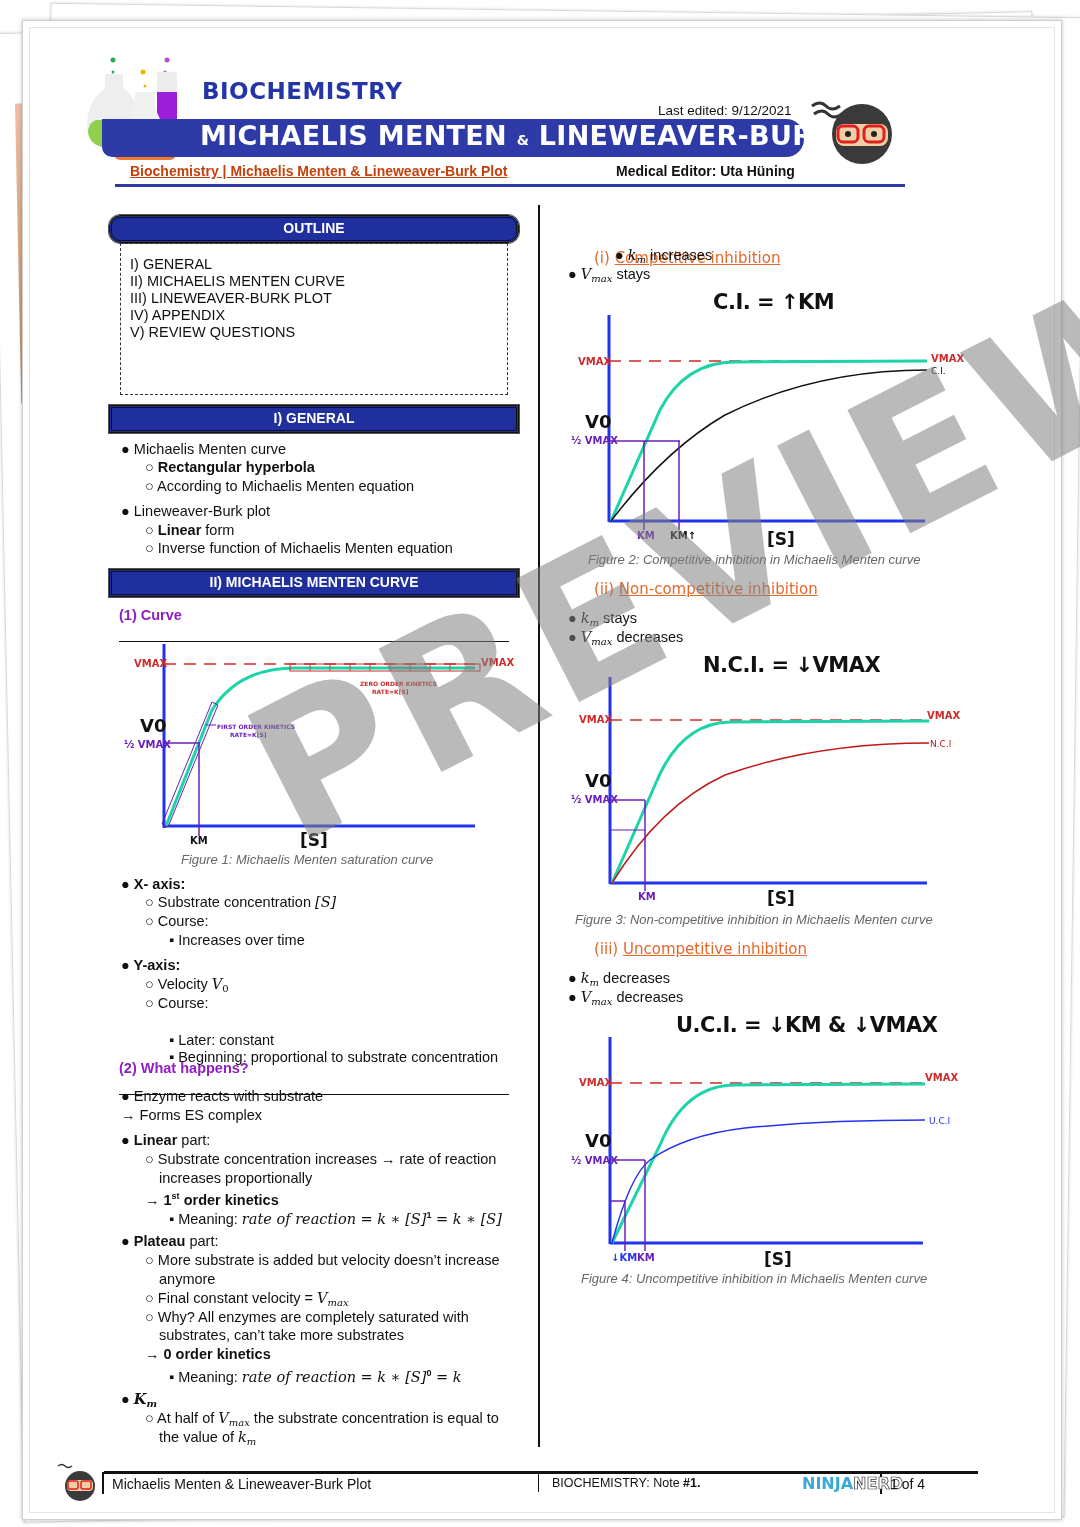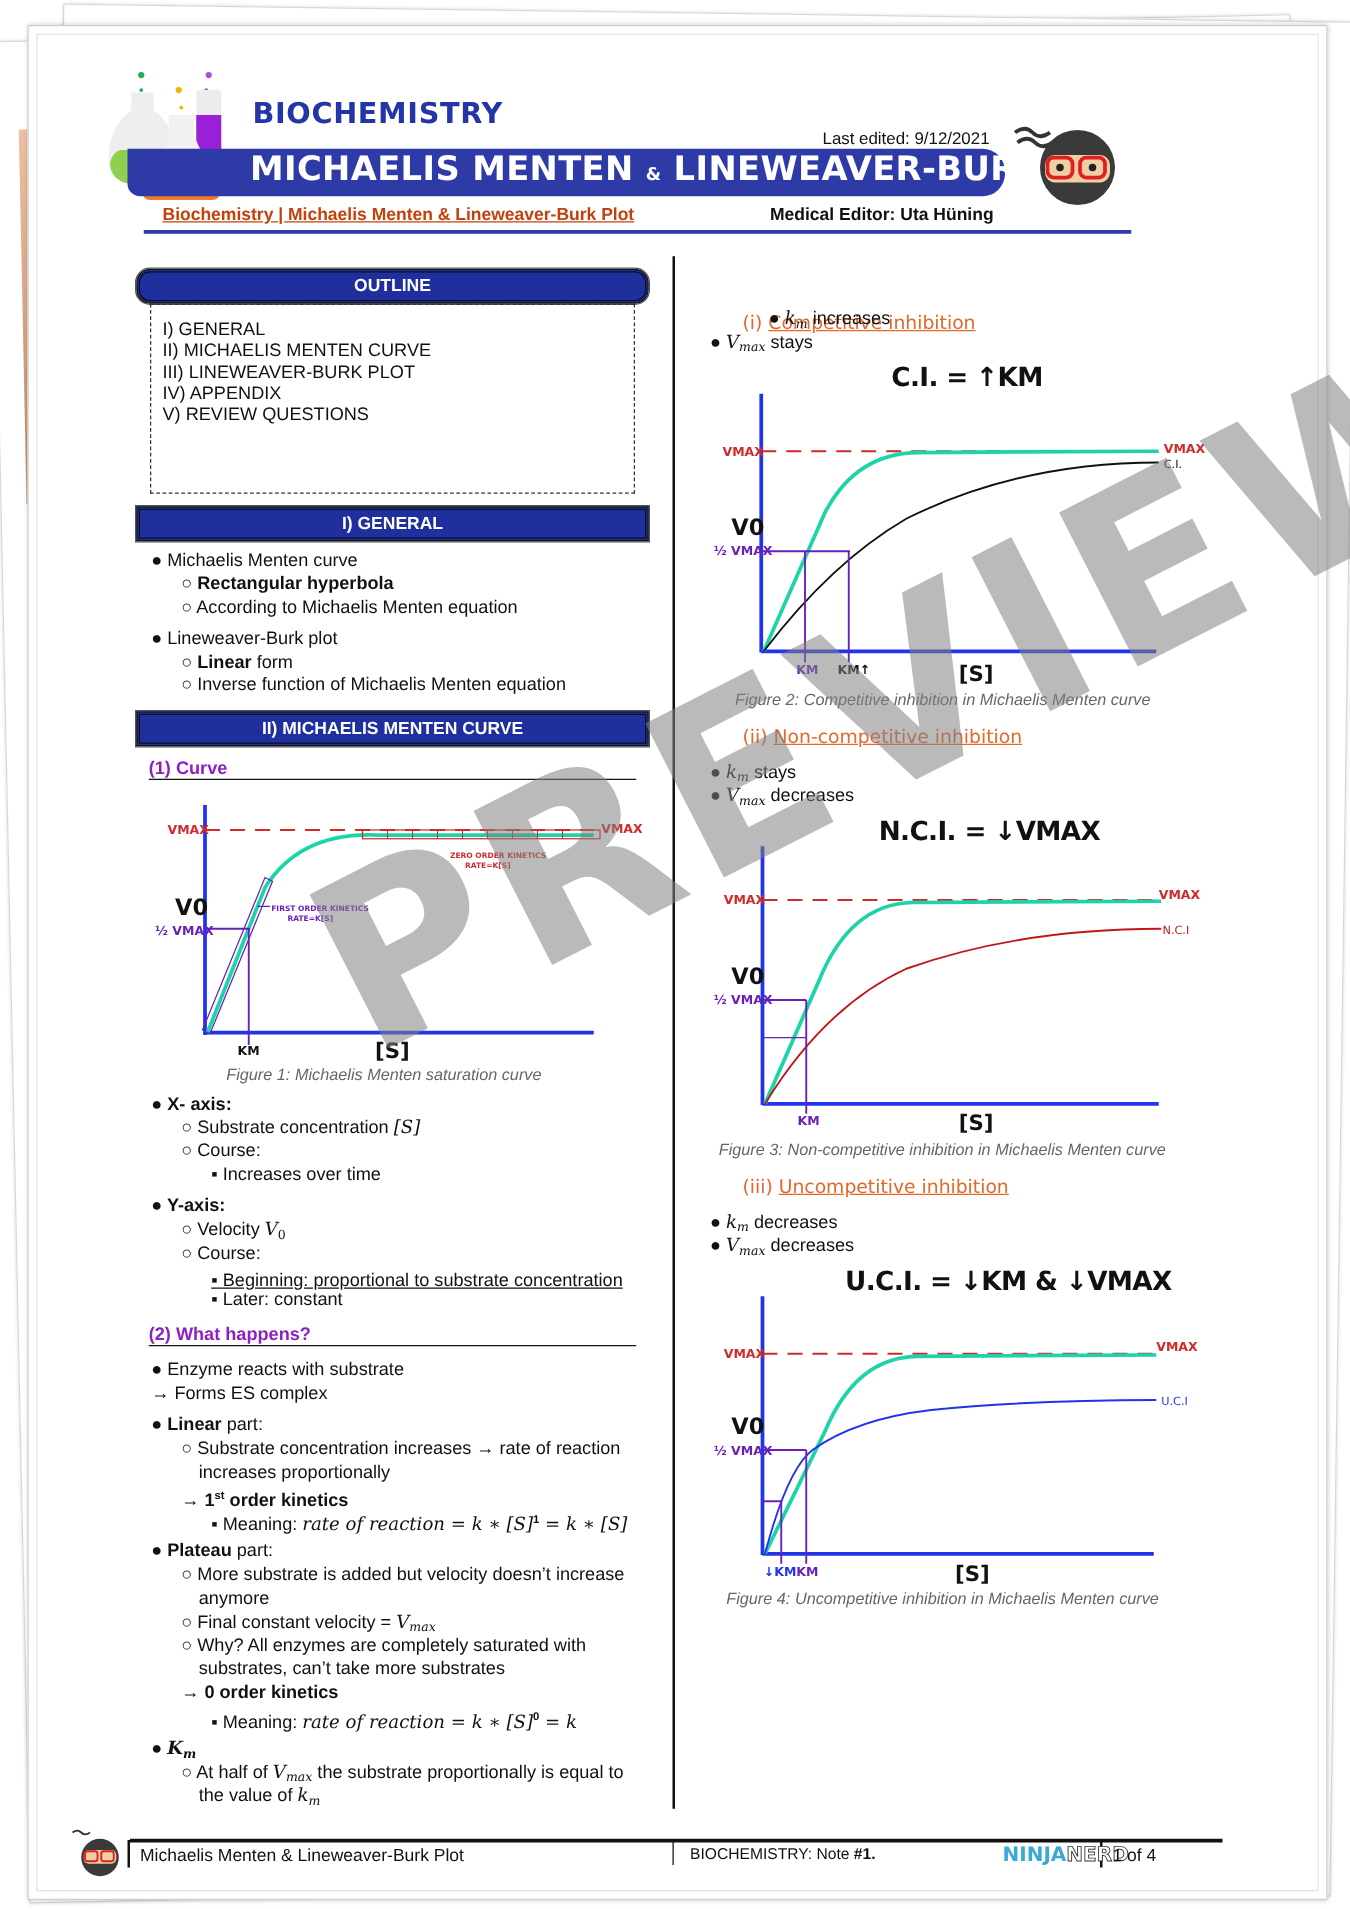--- a/index.html
+++ b/index.html
@@ -33,21 +33,21 @@
   .sec-bar span { display: block; text-align: center; color: #fff; font-weight: bold; font-size: 14px; line-height: 20px; }
 
   .outline-box { position: absolute; left: 120px; top: 243px; width: 388px; height: 152px; border: 1px dashed #333; padding: 12px 9px; }
   .outline-box div { font-size: 14.5px; line-height: 17px; }
 
   .txt { position: absolute; font-size: 14.5px; line-height: 18px; white-space: nowrap; }
   .b { font-weight: bold; }
   .i { font-family: "DejaVu Serif", serif; font-style: italic; }
   .sub { font-size: 10px; vertical-align: -3px; font-family: "DejaVu Serif", serif; font-style: italic; }
   .sup { font-size: 9px; vertical-align: 6px; font-weight: bold; }
-  .subhead { position: absolute; left: 119px; width: 390px; font-size: 14.5px; font-weight: bold; color: #8e1fc4; border-bottom: 1.5px solid #111; padding-bottom: 0; }
+  .subhead { position: absolute; left: 119px; width: 390px; font-size: 14.5px; font-weight: bold; color: #8e1fc4; border-bottom: 1.5px solid #111; padding-bottom: 18px; }
 
   .orange-h { position: absolute; font-family: "DejaVu Sans", sans-serif; font-size: 15px; color: #e5672a; white-space: nowrap; }
   .orange-h .u { text-decoration: underline; }
 
   .formula { position: absolute; font-family: "DejaVu Sans", sans-serif; font-weight: bold; font-size: 21px; color: #111; white-space: nowrap; letter-spacing: -0.5px; }
 
   .caption { position: absolute; font-size: 13px; font-style: italic; color: #666; white-space: nowrap; }
 
   svg text { font-family: "DejaVu Sans", sans-serif; }
 
@@ -178,41 +178,41 @@
 </svg>
 <div class="caption" style="left:181px; top:852px;">Figure 1: Michaelis Menten saturation curve</div>
 
 <div class="txt b" style="left:121px; top:875px;">● <span>X- axis:</span></div>
 <div class="txt" style="left:145px; top:893px;">○ <span>Substrate concentration </span><span class="i">[S]</span></div>
 <div class="txt" style="left:145px; top:912px;">○ <span>Course:</span></div>
 <div class="txt" style="left:169px; top:931px;">▪ <span>Increases over time</span></div>
 <div class="txt b" style="left:121px; top:956px;">● <span>Y-axis:</span></div>
 <div class="txt" style="left:145px; top:975px;">○ <span>Velocity </span><span class="i">V</span><span class="sub" style="font-style:normal">0</span></div>
 <div class="txt" style="left:145px; top:994px;">○ <span>Course:</span></div>
-<div class="txt" style="left:169px; top:1016px;text-decoration:underline;">▪ <span>Beginning: proportional to substrate concentration</span></div>
+<div class="txt" style="left:169px; top:1048px;">▪ <span>Beginning: proportional to substrate concentration</span></div>
 <div class="txt" style="left:169px; top:1031px;">▪ <span>Later: constant</span></div>
 
 <div class="subhead" style="top:1060px;">(2)  What happens?</div>
 <div class="txt" style="left:121px; top:1087px;">● <span>Enzyme reacts with substrate</span></div>
 <div class="txt" style="left:121px; top:1106px;">→ Forms ES complex</div>
 <div class="txt" style="left:121px; top:1131px;">● <span class="b">Linear</span><span> part:</span></div>
 <div class="txt" style="left:145px; top:1150px;">○ <span>Substrate concentration increases → rate of reaction</span></div>
 <div class="txt" style="left:159px; top:1169px;">increases proportionally</div>
 <div class="txt b" style="left:145px; top:1187px;"><span style="font-weight:normal">→ </span><span>1</span><span class="sup">st</span><span> order kinetics</span></div>
 <div class="txt" style="left:169px; top:1206px;">▪ <span>Meaning: </span><span class="i">rate of reaction  =  k ∗ [S]</span><span class="sup">1</span><span class="i"> =  k ∗ [S]</span></div>
 <div class="txt" style="left:121px; top:1232px;">● <span class="b">Plateau</span><span> part:</span></div>
 <div class="txt" style="left:145px; top:1251px;">○ <span>More substrate is added but velocity doesn’t increase</span></div>
 <div class="txt" style="left:159px; top:1270px;">anymore</div>
 <div class="txt" style="left:145px; top:1289px;">○ <span>Final constant velocity = </span><span class="i">V</span><span class="sub">max</span></div>
 <div class="txt" style="left:145px; top:1308px;">○ <span>Why? All enzymes are completely saturated with</span></div>
 <div class="txt" style="left:159px; top:1326px;">substrates, can’t take more substrates</div>
 <div class="txt b" style="left:145px; top:1345px;">→ 0 order kinetics</div>
 <div class="txt" style="left:169px; top:1364px;">▪ <span>Meaning: </span><span class="i">rate of reaction  =  k ∗ [S]</span><span class="sup">0</span><span class="i"> =  k</span></div>
 <div class="txt" style="left:121px; top:1390px;">● <span class="i b">K</span><span class="sub b">m</span></div>
-<div class="txt" style="left:145px; top:1409px;">○ <span>At half of </span><span class="i">V</span><span class="sub">max</span><span> the substrate proportionally is equal to</span></div>
+<div class="txt" style="left:145px; top:1409px;">○ <span>At half of </span><span class="i">V</span><span class="sub">max</span><span> the substrate concentration is equal to</span></div>
 <div class="txt" style="left:159px; top:1428px;"><span>the value of </span><span class="i">k</span><span class="sub">m</span></div>
 
 <div class="orange-h" style="left:594px; top:217px;margin-top:32px;"><span>(i)  </span><span class="u">Competitive inhibition</span></div>
 <div class="txt" style="left:568px; top:246px;margin-left:47px;">● <span class="i">k</span><span class="sub">m</span><span> increases</span></div>
 <div class="txt" style="left:568px; top:265px;">● <span class="i">V</span><span class="sub">max</span><span> stays</span></div>
 <div class="formula" style="left:713px; top:290px;">C.I. = ↑KM</div>
 
 <svg style="position:absolute; left:565px; top:310px;" width="400" height="245">
   <line x1="44" y1="5" x2="44" y2="212" stroke="#2233ee" stroke-width="3"></line>
   <line x1="44" y1="211" x2="360" y2="211" stroke="#2233ee" stroke-width="3"></line>

